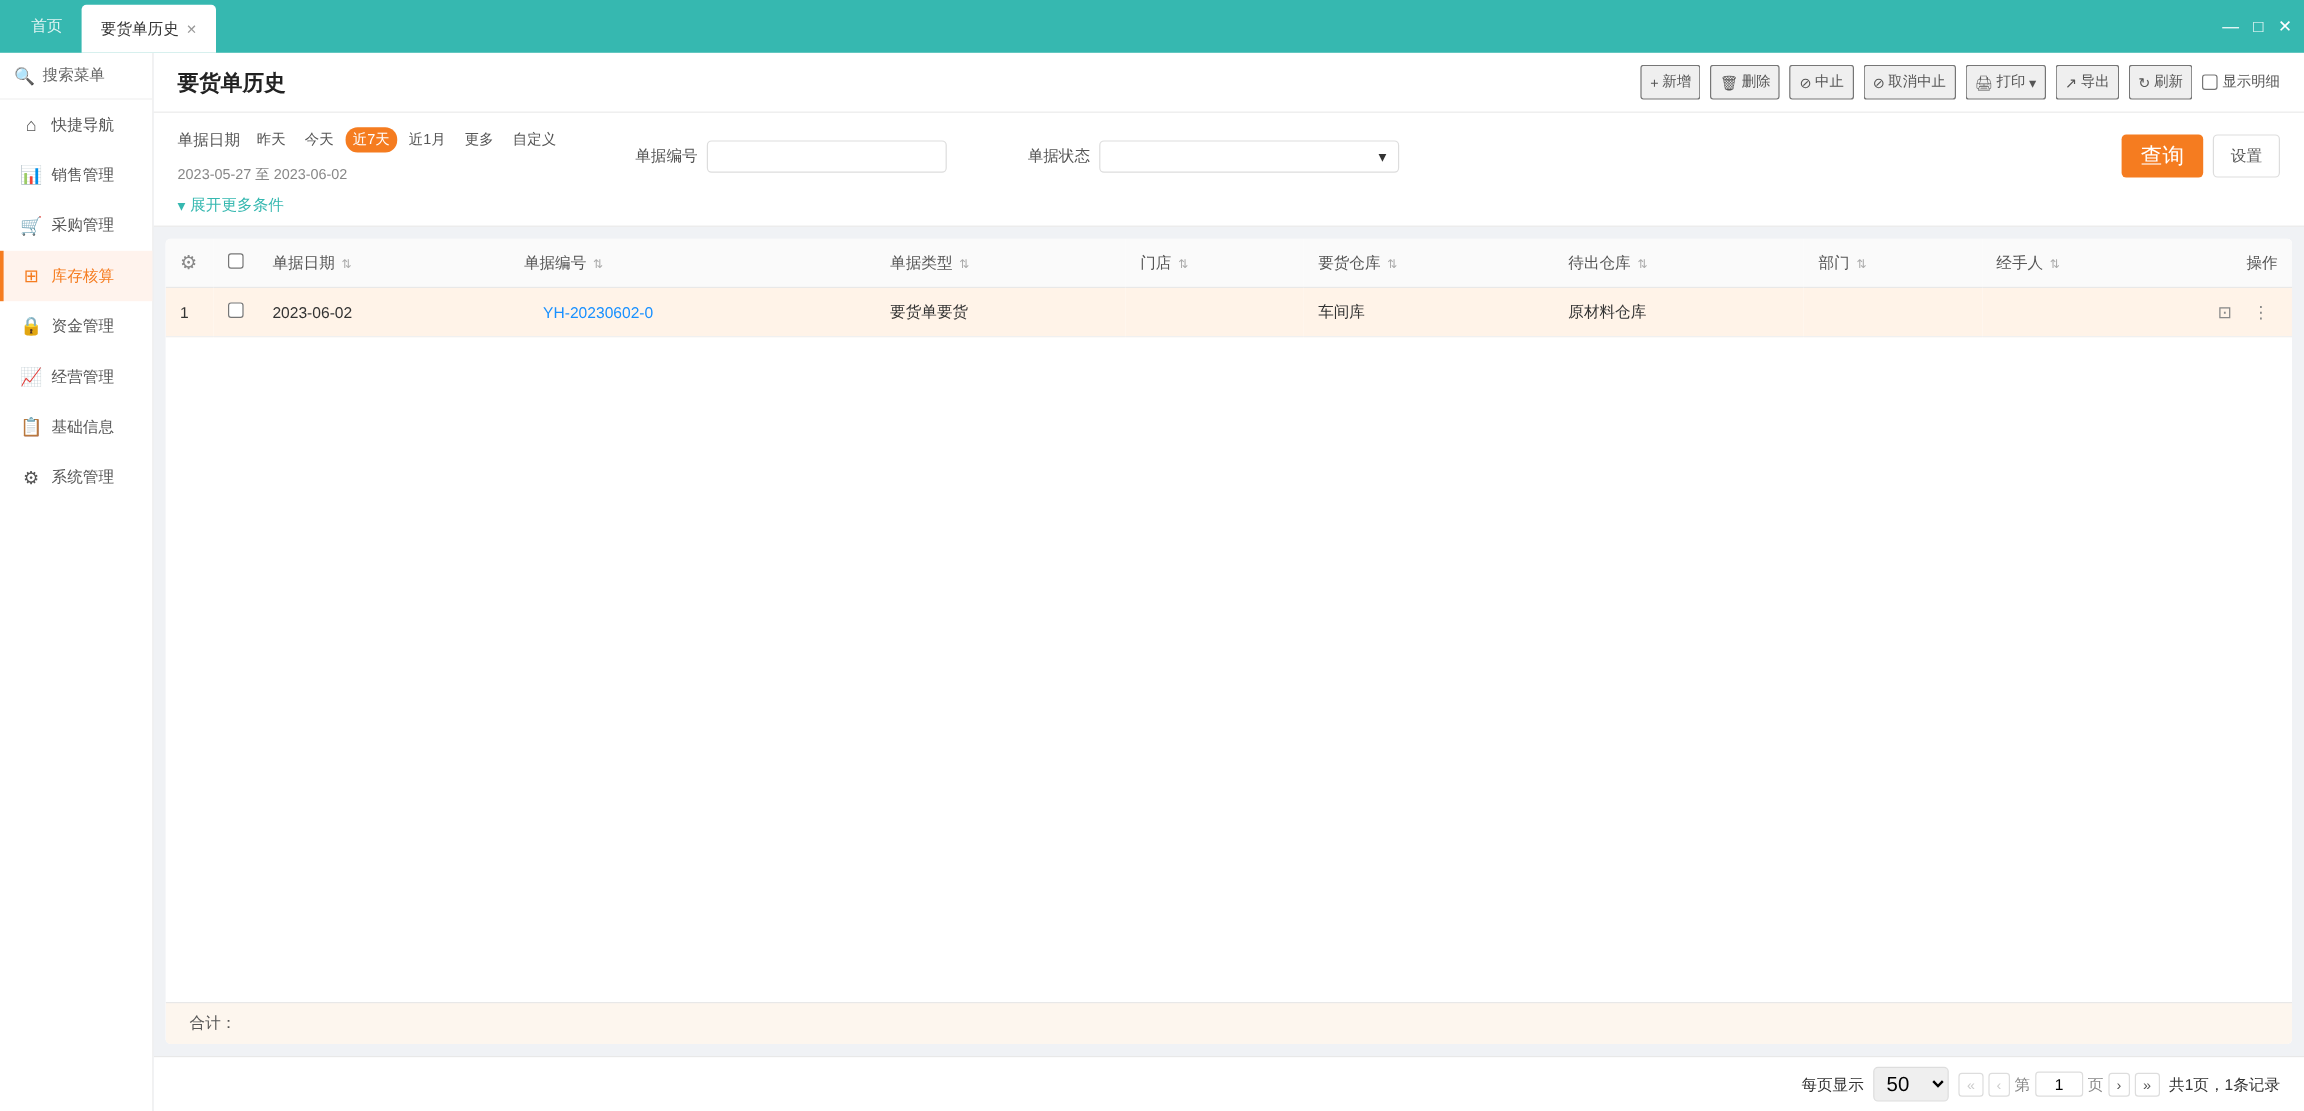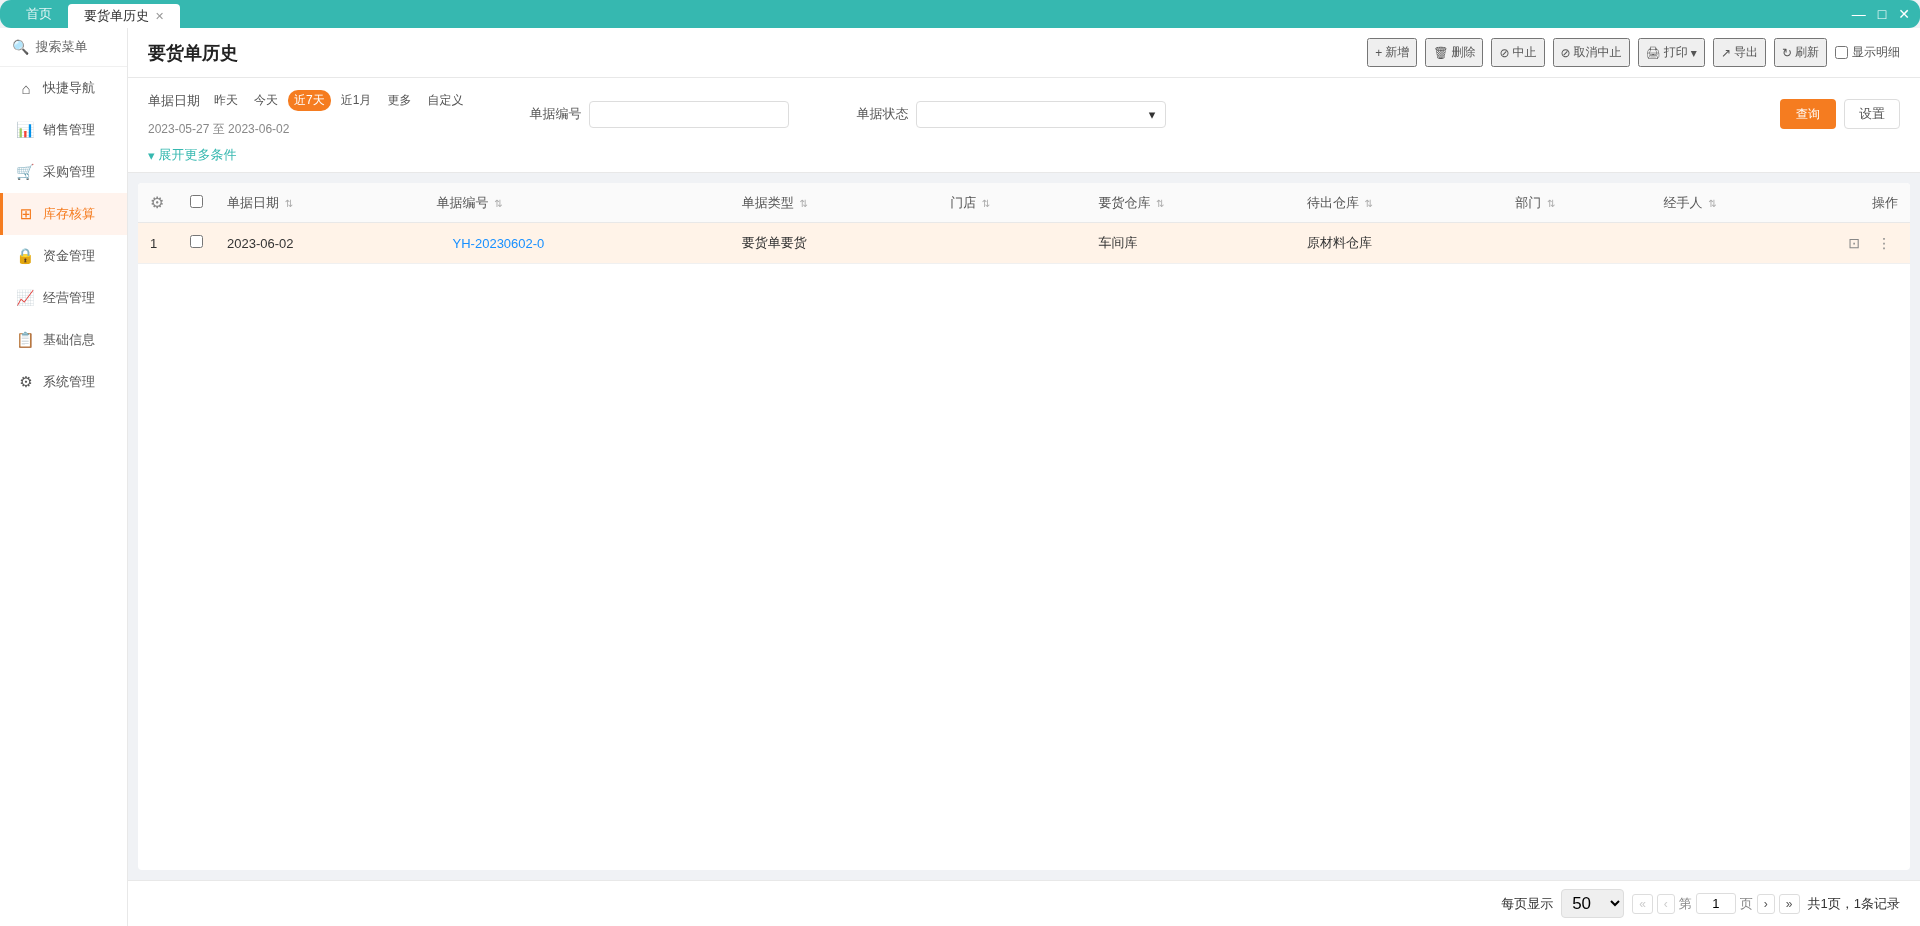--- a/index.html
+++ b/index.html
@@ -1,19 +1,19 @@
 <!DOCTYPE html>
 <html><head>
   <meta charset="utf-8">
   <style>
     * { box-sizing: border-box; margin: 0; padding: 0; }
     body { font-family: 'Microsoft YaHei', Arial, sans-serif; font-size: 13px; color: #333; background: #f0f2f5; display: flex; flex-direction: column; height: 926px; overflow: hidden; }
 
     
-    .top-bar { background: #36b8b0; height: 28px; display: flex; align-items: center; padding: 0 10px; color: white; flex-shrink: 0; border-radius: 11px; }
+    .top-bar { background: #36b8b0; height: 44px; display: flex; align-items: center; padding: 0 10px; color: white; flex-shrink: 0; }
     .top-bar-tabs { display: flex; align-items: stretch; height: 100%; }
     .tab-item { display: flex; align-items: center; padding: 0 16px; cursor: pointer; color: rgba(255,255,255,0.85); font-size: 13px; gap: 6px; }
     .tab-item.active { background: white; color: #333; border-radius: 4px 4px 0 0; margin-top: 4px; }
     .tab-item .tab-close { font-size: 11px; color: #999; cursor: pointer; }
     .top-bar-actions { margin-left: auto; display: flex; align-items: center; gap: 12px; }
     .top-bar-actions span { color: white; font-size: 14px; cursor: pointer; }
 
     
     .main-layout { display: flex; flex: 1; overflow: hidden; }
 
@@ -25,21 +25,21 @@
     .sidebar-icon { width: 18px; height: 18px; display: flex; align-items: center; justify-content: center; font-size: 15px; flex-shrink: 0; }
 
     
     .content { flex: 1; display: flex; flex-direction: column; overflow: hidden; background: #f0f2f5; }
 
     
     .page-header { background: white; padding: 0 20px; height: 50px; display: flex; align-items: center; justify-content: space-between; border-bottom: 1px solid #e8e8e8; flex-shrink: 0; }
     .page-title { font-size: 18px; font-weight: bold; color: #222; }
     .page-actions { display: flex; align-items: center; gap: 8px; }
     .action-btn { display: flex; align-items: center; gap: 3px; font-size: 12px; color: #555; cursor: pointer; padding: 4px 6px; }
-    .btn-primary { background: #f57c20; color: white; border: none; padding: 6px 16px; border-radius: 4px; cursor: pointer; font-size: 12px; }
+    .btn-primary { background: #f57c20; color: white; border: none; padding: 6px 16px; border-radius: 4px; cursor: pointer; font-size: 18px; }
     .btn-setting { background: white; color: #555; border: 1px solid #ddd; padding: 5px 14px; border-radius: 4px; cursor: pointer; font-size: 13px; }
     .show-detail { display: flex; align-items: center; gap: 4px; font-size: 12px; color: #555; }
     .show-detail input { cursor: pointer; }
 
     
     .filter-bar { background: white; padding: 12px 20px 8px; border-bottom: 1px solid #e8e8e8; flex-shrink: 0; }
     .filter-row { display: flex; align-items: center; gap: 20px; margin-bottom: 8px; }
     .filter-label { font-size: 13px; color: #555; white-space: nowrap; }
     .date-shortcuts { display: flex; gap: 4px; align-items: flex-end; }
     .date-shortcut { font-size: 12px; color: #555; cursor: pointer; padding: 2px 6px; border-radius: 10px; }
@@ -285,20 +285,23 @@
               <div class="table-actions">
                 <span class="table-action-icon" title="查看">⊡</span>
                 <span class="table-action-icon" title="更多">⋮</span>
               </div>
             </td>
           </tr>
         </tbody>
       </table>
 
       <div style="flex:1;"></div>
+      <div class="table-footer">
+        <span>合计：</span>
+      </div>
     </div>
 
     <div class="pagination">
       <span>每页显示</span>
       <select class="page-size-select">
         <option>20</option>
         <option selected="">50</option>
         <option>100</option>
         <option>200</option>
       </select>

